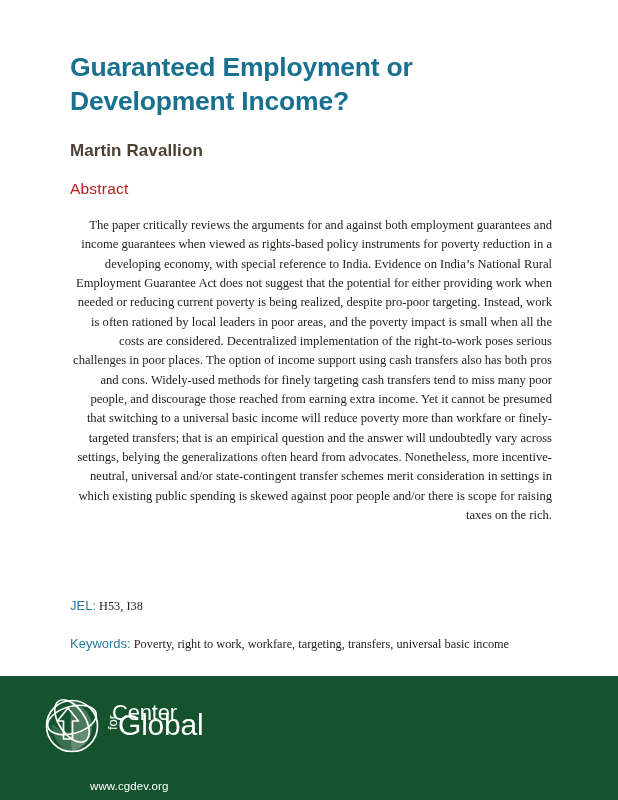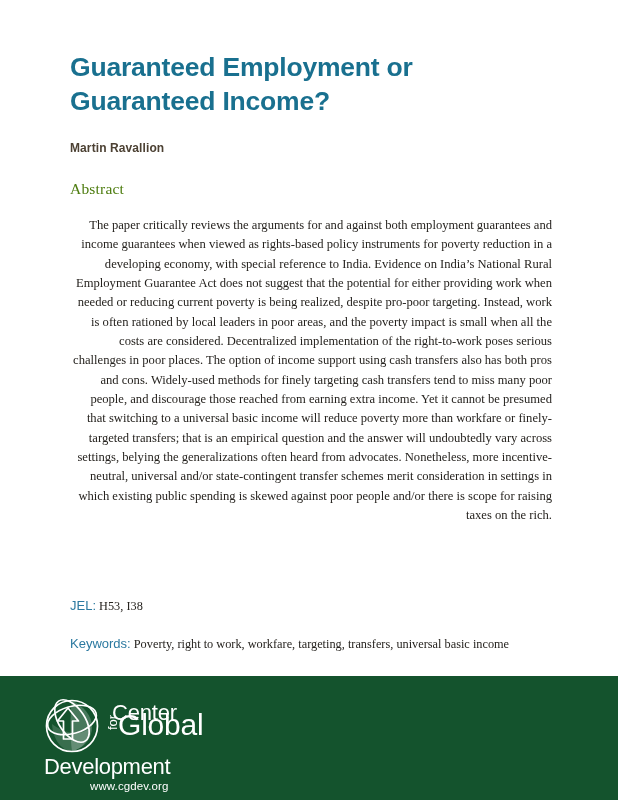--- a/index.html
+++ b/index.html
@@ -35,34 +35,34 @@
     color: #19708f;
   }
   .title .line2 { display: block; }
 
   .author {
     position: absolute;
     left: 70px;
     top: 141px;
     font-family: "Liberation Sans", sans-serif;
     font-weight: bold;
-    font-size: 12px;
+    font-size: 17px;
     letter-spacing: 0.1px;
     color: #4c4133;
   }
 
   .abstract-heading {
     position: absolute;
     left: 70px;
     top: 180px;
-    font-family: Liberation Serif, serif;
+    font-family: Liberation Sans, sans-serif;
     font-weight: normal;
     font-size: 15.5px;
     letter-spacing: 0.2px;
-    color: #4d7c0f;
+    color: #b91c1c;
   }
 
   
   .abstract-body {
     position: absolute;
     left: 70px;
     top: 216px;
     width: 482px;
     font-family: "Liberation Serif", serif;
     font-size: 12.6px;
@@ -187,21 +187,21 @@
   }
   .wp-block .l2 { display: block; }
 </style>
 </head>
 <body>
 
 <div id="page">
 
   <div class="title">
     <span>Guaranteed Employment or</span>
-    <span class="line2">Guaranteed Income?</span>
+    <span class="line2">Development Income?</span>
   </div>
 
   <div class="author">Martin Ravallion</div>
 
   <div class="abstract-heading">Abstract</div>
 
   <div class="abstract-body">The paper critically reviews the arguments for and against both employment guarantees and income guarantees when viewed as rights-based policy instruments for poverty reduction in a developing economy, with special reference to India. Evidence on India’s National Rural Employment Guarantee Act does not suggest that the potential for either providing work when needed or reducing current poverty is being realized, despite pro-poor targeting. Instead, work is often rationed by local leaders in poor areas, and the poverty impact is small when all the costs are considered. Decentralized implementation of the right-to-work poses serious challenges in poor places. The option of income support using cash transfers also has both pros and cons. Widely-used methods for finely targeting cash transfers tend to miss many poor people, and discourage those reached from earning extra income. Yet it cannot be presumed that switching to a universal basic income will reduce poverty more than workfare or finely-targeted transfers; that is an empirical question and the answer will undoubtedly vary across settings, belying the generalizations often heard from advocates. Nonetheless, more incentive-neutral, universal and/or state-contingent transfer schemes merit consideration in settings in which existing public spending is skewed against poor people and/or there is scope for raising taxes on the rich.</div>
 
   <div class="kw-row keywords">
     <span class="kw-label">Keywords:</span>
@@ -229,21 +229,20 @@
 
         <ellipse cx="32" cy="27" rx="13" ry="24" fill="none" stroke="#ffffff" stroke-width="1.7" transform="rotate(-34 32 27)"></ellipse>
 
         <path d="M23.5 45 L23.5 27 L17.5 27 L28 14 L38.5 27 L32.5 27 L32.5 45 Z" fill="none" stroke="#ffffff" stroke-width="1.7" stroke-linejoin="round"></path>
       </svg>
 
       <div class="logo-words">
         <span class="lw-center">Center</span>
         <span class="lw-for">for</span>
         <span class="lw-global">Global</span>
-        <span class="lw-development">Development</span>
         <span class="lw-url">www.cgdev.org</span>
       </div>
     </div>
 
     <div class="wp-block">
     </div>
 
   </div>
 </div>
 

